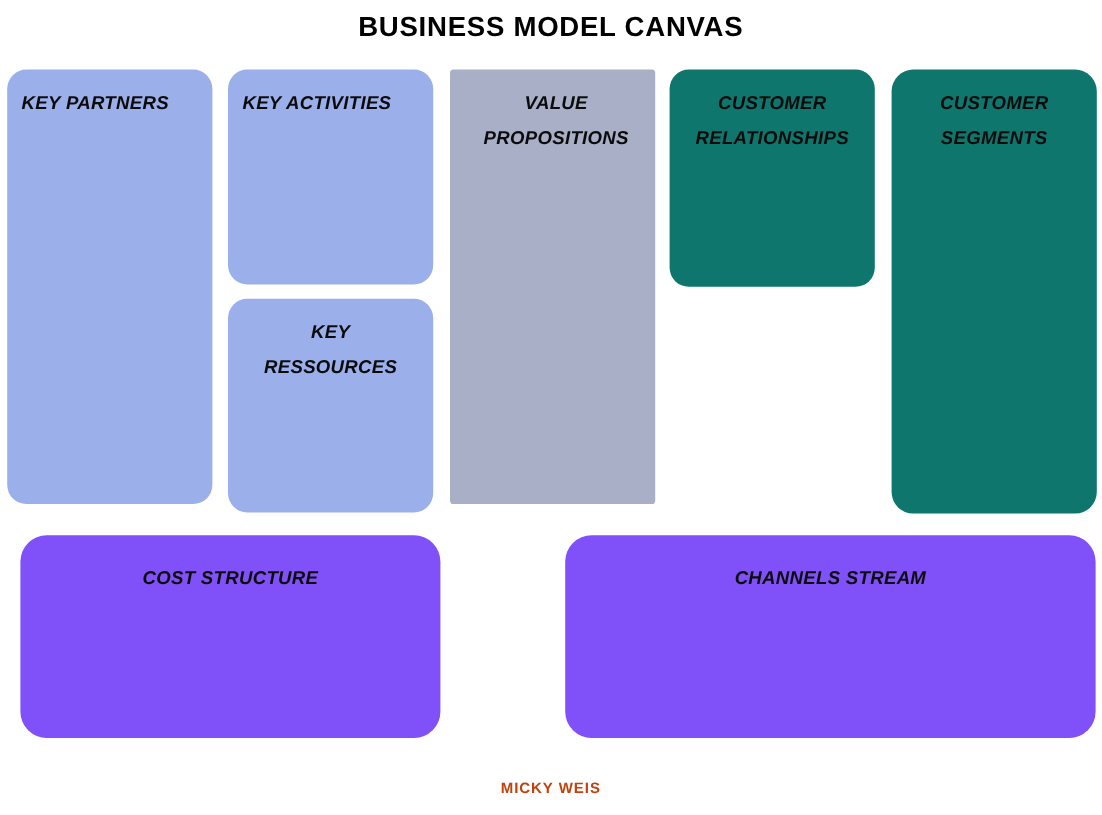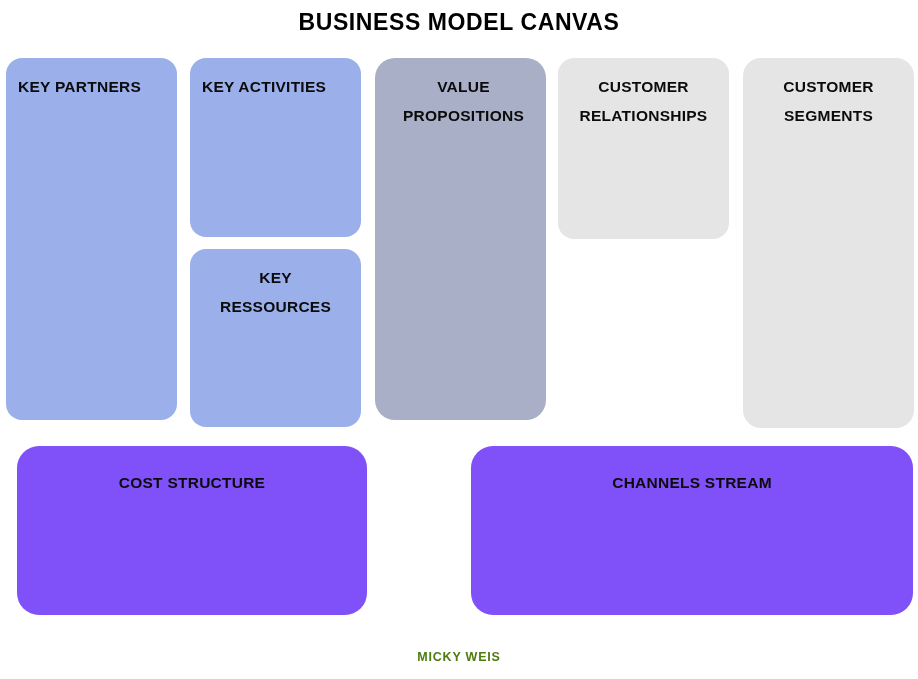--- a/index.html
+++ b/index.html
@@ -38,62 +38,63 @@
     line-height: 28px;
     white-space: nowrap;
   }
 
   
   .bmc-block {
     position: absolute;
     box-sizing: border-box;
     display: block;
     overflow: hidden;
+    font-style: italic;
   }
 
   .bmc-label {
     font-family: "Liberation Sans", sans-serif;
     font-weight: bold;
     font-size: 15.5px;
     letter-spacing: 0.25px;
     line-height: 29px;
     color: #0b0b0b;
     white-space: pre-line;
     display: block;
   }
 
   
   .label-left  { text-align: left; }
   .label-center{ text-align: center; }
 
   
   .fill-periwinkle { background: #9bb0eb; }
   .fill-graysteel  { background: #a8afc6; }
-  .fill-royal      { background: #e5e5e5; }
+  .fill-royal      { background: #0f766e; }
   .fill-purple     { background: #8050f8; }
 
   
   #block-key-partners {
     left: 6px;  top: 58px;  width: 171px; height: 362px;
     border-radius: 16px;
     padding: 14px 12px 0 12px;
   }
   #block-key-activities {
     left: 190px; top: 58px; width: 171px; height: 179px;
     border-radius: 16px;
     padding: 14px 12px 0 12px;
   }
   #block-key-ressources {
     left: 190px; top: 249px; width: 171px; height: 178px;
     border-radius: 16px;
     padding: 14px 12px 0 12px;
   }
   #block-value-propositions {
     left: 375px; top: 58px; width: 171px; height: 362px;
-    border-radius: 20px;
+    border-radius: 3px;
     padding: 14px 10px 0 16px;
   }
   #block-customer-relationships {
     left: 558px; top: 58px; width: 171px; height: 181px;
     border-radius: 16px;
     padding: 14px 6px 0 6px;
   }
   #block-channels {
     left: 558px; top: 249px; width: 171px; height: 178px;
     border-radius: 16px;
@@ -119,21 +120,21 @@
   #canvas-footer {
     position: absolute;
     left: 0;
     top: 648px;
     width: 918px;
     text-align: center;
     font-family: "Liberation Sans", sans-serif;
     font-size: 12.5px;
     font-weight: bold;
     letter-spacing: 0.8px;
-    color: #4d7c0f;
+    color: #c2410c;
     line-height: 18px;
     white-space: nowrap;
   }
 </style>
 </head>
 <body>
 
 <div id="canvas-root">
 
   <div id="canvas-title">BUSINESS MODEL CANVAS</div>

